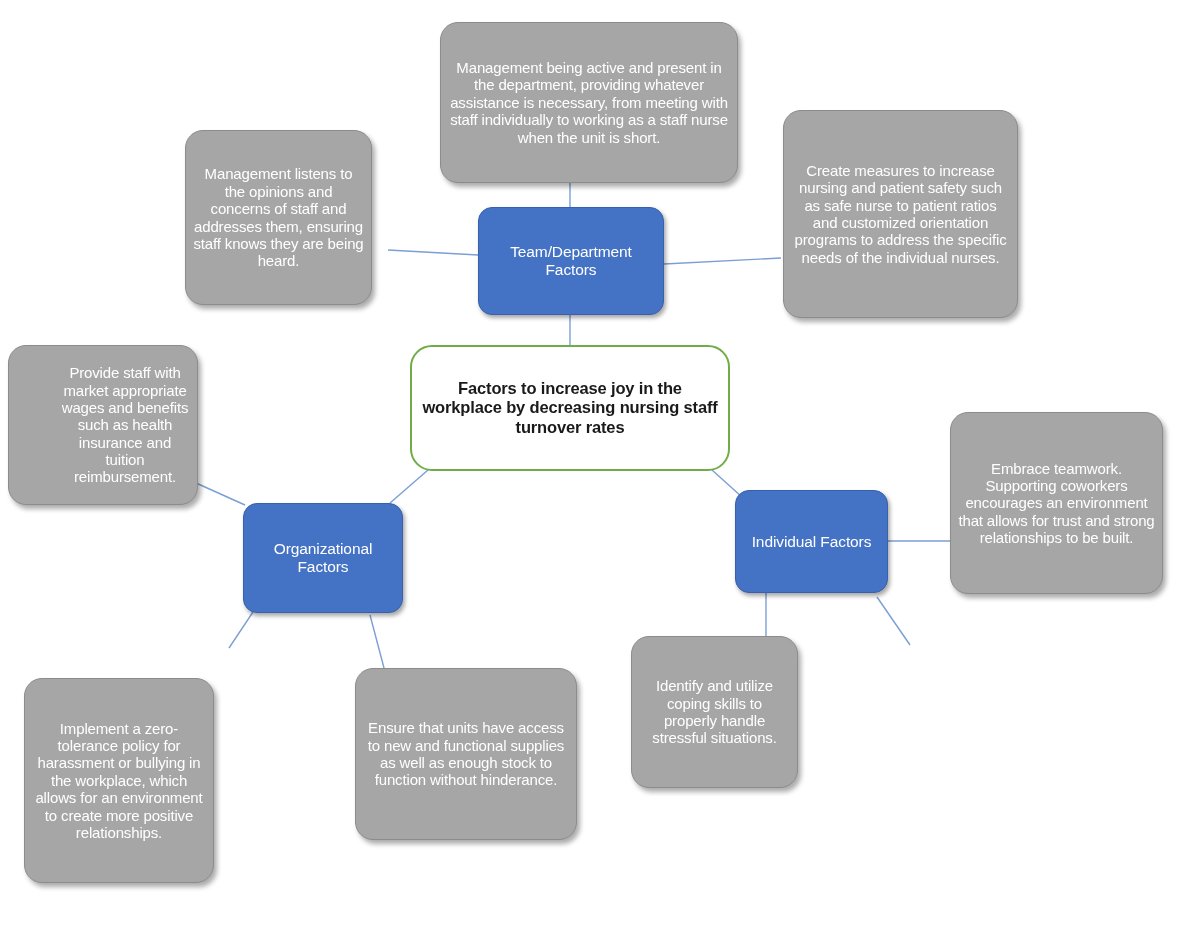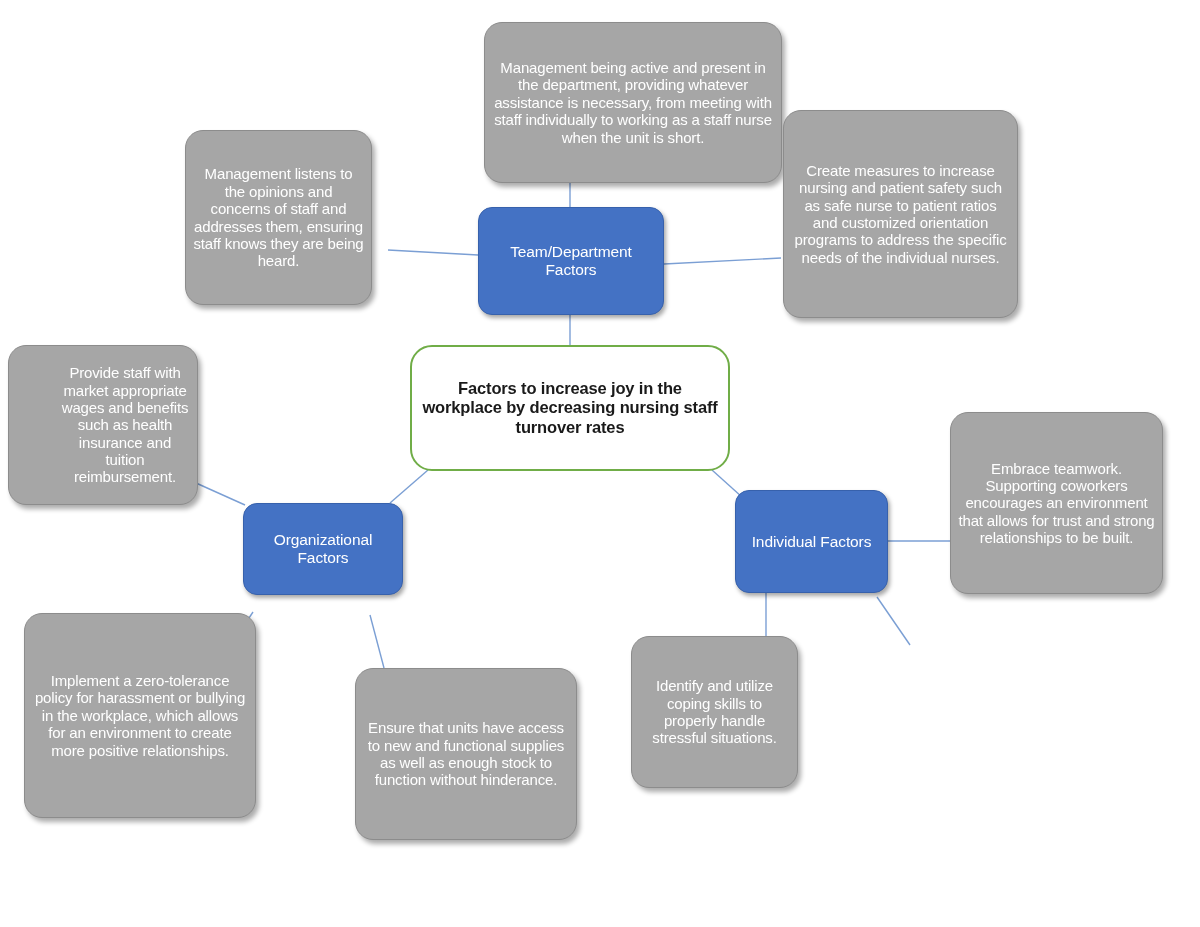--- a/index.html
+++ b/index.html
@@ -102,45 +102,45 @@
   </svg>
 
   <div class="node central" style="left:410px; top:345px; width:320px; height:126px;">
     <span class="txt">Factors to increase joy in the workplace by decreasing nursing staff turnover rates</span>
   </div>
 
   <div class="node blue" style="left:478px; top:207px; width:186px; height:108px;">
     <span class="txt">Team/Department Factors</span>
   </div>
 
-  <div class="node blue" style="left:243px; top:503px; width:160px; height:92px;">
+  <div class="node blue" style="left:243px; top:503px; width:160px; height:110px;">
     <span class="txt">Organizational Factors</span>
   </div>
 
   <div class="node blue" style="left:735px; top:490px; width:153px; height:103px;">
     <span class="txt">Individual Factors</span>
   </div>
 
   <div class="node gray" style="left:185px; top:130px; width:187px; height:175px;">
     <span class="txt">Management listens to the opinions and concerns of staff and addresses them, ensuring staff knows they are being heard.</span>
   </div>
 
-  <div class="node gray" style="left:440px; top:22px; width:298px; height:161px;margin-left:44px;">
+  <div class="node gray" style="left:440px; top:22px; width:298px; height:161px;">
     <span class="txt">Management being active and present in the department, providing whatever assistance is necessary, from meeting with staff individually to working as a staff nurse when the unit is short.</span>
   </div>
 
   <div class="node gray" style="left:783px; top:110px; width:235px; height:208px;">
     <span class="txt">Create measures to increase nursing and patient safety such as safe nurse to patient ratios and customized orientation programs to address the specific needs of the individual nurses.</span>
   </div>
 
   <div class="node gray" style="left:8px; top:345px; width:190px; height:160px;padding-left:44px;">
     <span class="txt">Provide staff with market appropriate wages and benefits such as health insurance and tuition reimbursement.</span>
   </div>
 
-  <div class="node gray" style="left:24px; top:613px; width:232px; height:205px;">
+  <div class="node gray" style="left:24px; top:678px; width:190px; height:205px;">
     <span class="txt">Implement a zero-tolerance policy for harassment or bullying in the workplace, which allows for an environment to create more positive relationships.</span>
   </div>
 
   <div class="node gray" style="left:355px; top:668px; width:222px; height:172px;">
     <span class="txt">Ensure that units have access to new and functional supplies as well as enough stock to function without hinderance.</span>
   </div>
 
   <div class="node gray" style="left:631px; top:636px; width:167px; height:152px;">
     <span class="txt">Identify and utilize coping skills to properly handle stressful situations.</span>
   </div>

